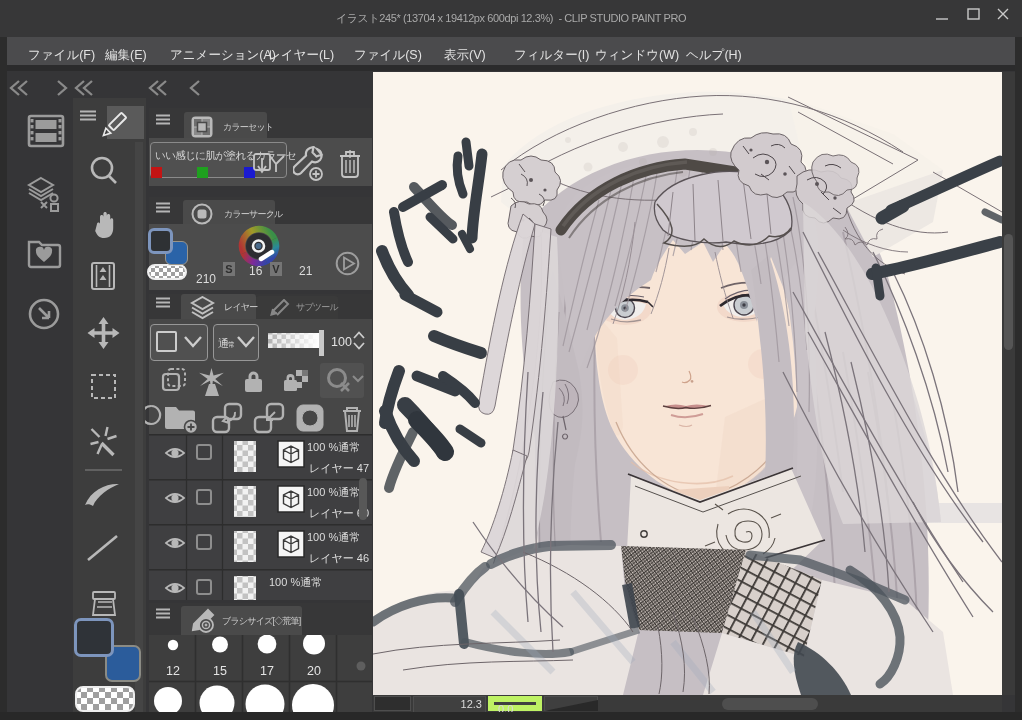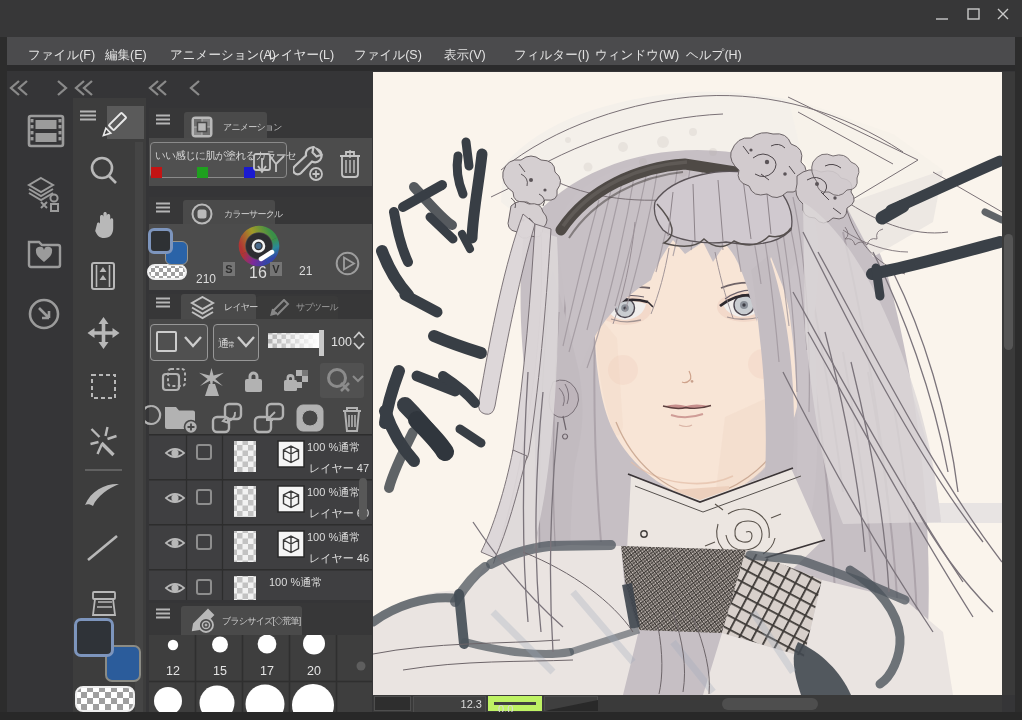--- a/index.html
+++ b/index.html
@@ -13,20 +13,21 @@
 #pentile{position:absolute;left:107px;top:106px;width:37px;height:33px;background:#5a5a5a;}
 .phead{position:absolute;background:#373738}
 .tab{position:absolute;background:#4a4a4a;border-radius:3px 3px 0 0}
 .tabtx{font-size:9px;color:#cfcfcf;letter-spacing:-0.8px;white-space:nowrap}
 .pcontent{position:absolute;background:#4c4c4c}
 svg{display:block}
 .ham{stroke:#b5b5b5;stroke-width:2.2}
 </style></head>
 <body>
 <div id="titlebar">
+ <div id="title">イラスト245* (13704 x 19412px 600dpi 12.3%)&nbsp; - CLIP STUDIO PAINT PRO</div>
  <svg class="abs" style="left:928px;top:0" width="94" height="30">
   <line x1="8" y1="19" x2="20" y2="19" stroke="#c9c9c9" stroke-width="1.4"></line>
   <rect x="40" y="9" width="11" height="10" fill="none" stroke="#c9c9c9" stroke-width="1.4"></rect>
   <path d="M70 9 L80 19 M80 9 L70 19" stroke="#c9c9c9" stroke-width="1.4"></path>
  </svg>
 </div>
 <div id="menubar">
  <span class="mi" style="left:21px">ファイル(F)</span>
  <span class="mi" style="left:98px">編集(E)</span>
  <span class="mi" style="left:163px">アニメーション(A)</span>
@@ -160,21 +161,21 @@
  <g fill="#6f6f6f">
       <rect x="3" y="3" width="7.5" height="7.5"></rect>
       <rect x="11.5" y="11.5" width="7.5" height="7.5"></rect>
     </g>
  <g fill="#8a8a8a">
       <rect x="11.5" y="3" width="7.5" height="7.5"></rect>
       <rect x="3" y="11.5" width="7.5" height="7.5"></rect>
     </g>
  <rect x="6.5" y="6.5" width="9" height="9" fill="#b9b9b9" stroke="#4a4a4a" stroke-width="1.5"></rect>
 </svg>
-<span class="abs tabtx" style="left:223px;top:121px">アニメーション</span>
+<span class="abs tabtx" style="left:223px;top:121px">カラーセット</span>
 <div class="pcontent" style="left:149px;top:138px;width:223px;height:48px"></div>
 <div class="abs" style="left:150px;top:142px;width:137px;height:36px;border:1px solid #8a8a8a;border-radius:4px;background:#505050"></div>
 <span class="abs" style="left:155px;top:149px;font-size:10.5px;color:#d8d8d8;letter-spacing:-0.6px;white-space:nowrap;z-index:2">いい感じに肌が塗れるカラーセ</span>
 <div class="abs" style="left:151px;top:167px;width:11px;height:11px;background:#c41414"></div>
 <div class="abs" style="left:197px;top:167px;width:11px;height:11px;background:#1fa01f"></div>
 <div class="abs" style="left:244px;top:167px;width:11px;height:11px;background:#1a1ad0"></div>
 <svg class="abs" style="left:253px;top:150px;z-index:3" width="34" height="30" fill="none" stroke="#c4c4c4" stroke-width="1.8">
  <rect x="1" y="4" width="16" height="16" rx="2"></rect>
  <path d="M9 8 v14 M5 16 l4 6 l4 -6"></path>
  <path d="M17 6 l6 8 v8 M31 6 l-8 8"></path>
@@ -225,21 +226,21 @@
   <path d="M40 23 A17 17 0 0 1 23 40" stroke="url(#hue2)" transform="rotate(-25 23 23)"></path>
   <path d="M23 40 A17 17 0 0 1 6 23" stroke="url(#hue3)" transform="rotate(-25 23 23)"></path>
  </g>
  <circle cx="23" cy="23" r="13" fill="#2d2d31"></circle>
  <circle cx="22.5" cy="23" r="5.5" fill="none" stroke="#f2f2f2" stroke-width="2.6"></circle>
  <circle cx="22.5" cy="23" r="3" fill="#4a6a8a"></circle>
  <path d="M25 36 L36 29" stroke="#ffffff" stroke-width="4.5" stroke-linecap="round"></path>
 </svg>
 <span class="abs" style="left:196px;top:272px;font-size:12px;color:#dcdcdc">210</span>
 <div class="abs" style="left:223px;top:262px;width:12px;height:14px;background:#757575;color:#2e2e2e;font-size:11px;font-weight:bold;text-align:center;line-height:14px">S</div>
-<span class="abs" style="left:249px;top:264px;font-size:16px;color:#dcdcdc">16</span>
+<span class="abs" style="left:249px;top:264px;font-size:12px;color:#dcdcdc">16</span>
 <div class="abs" style="left:270px;top:262px;width:12px;height:14px;background:#757575;color:#2e2e2e;font-size:11px;font-weight:bold;text-align:center;line-height:14px">V</div>
 <span class="abs" style="left:299px;top:264px;font-size:12px;color:#dcdcdc">21</span>
 <svg class="abs" style="left:335px;top:251px" width="25" height="25" fill="none" stroke="#9d9d9d">
  <circle cx="12.5" cy="12.5" r="10.8" stroke-width="2"></circle>
  <path d="M9 6.5 L19 12.5 L9 18.5 Z" stroke-width="1.8"></path>
 </svg>
 
 <div class="abs" style="left:148px;top:228px;width:25px;height:26px;border:3px solid #7d95bd;border-radius:6px;background:#2e3134;z-index:5"></div>
 <div class="abs" style="left:165px;top:241px;width:23px;height:24px;border:1.5px solid #99948a;border-radius:6px;background:#2a63a8;z-index:4"></div>
 <svg class="abs" style="left:147px;top:264px;z-index:3" width="40" height="16">

